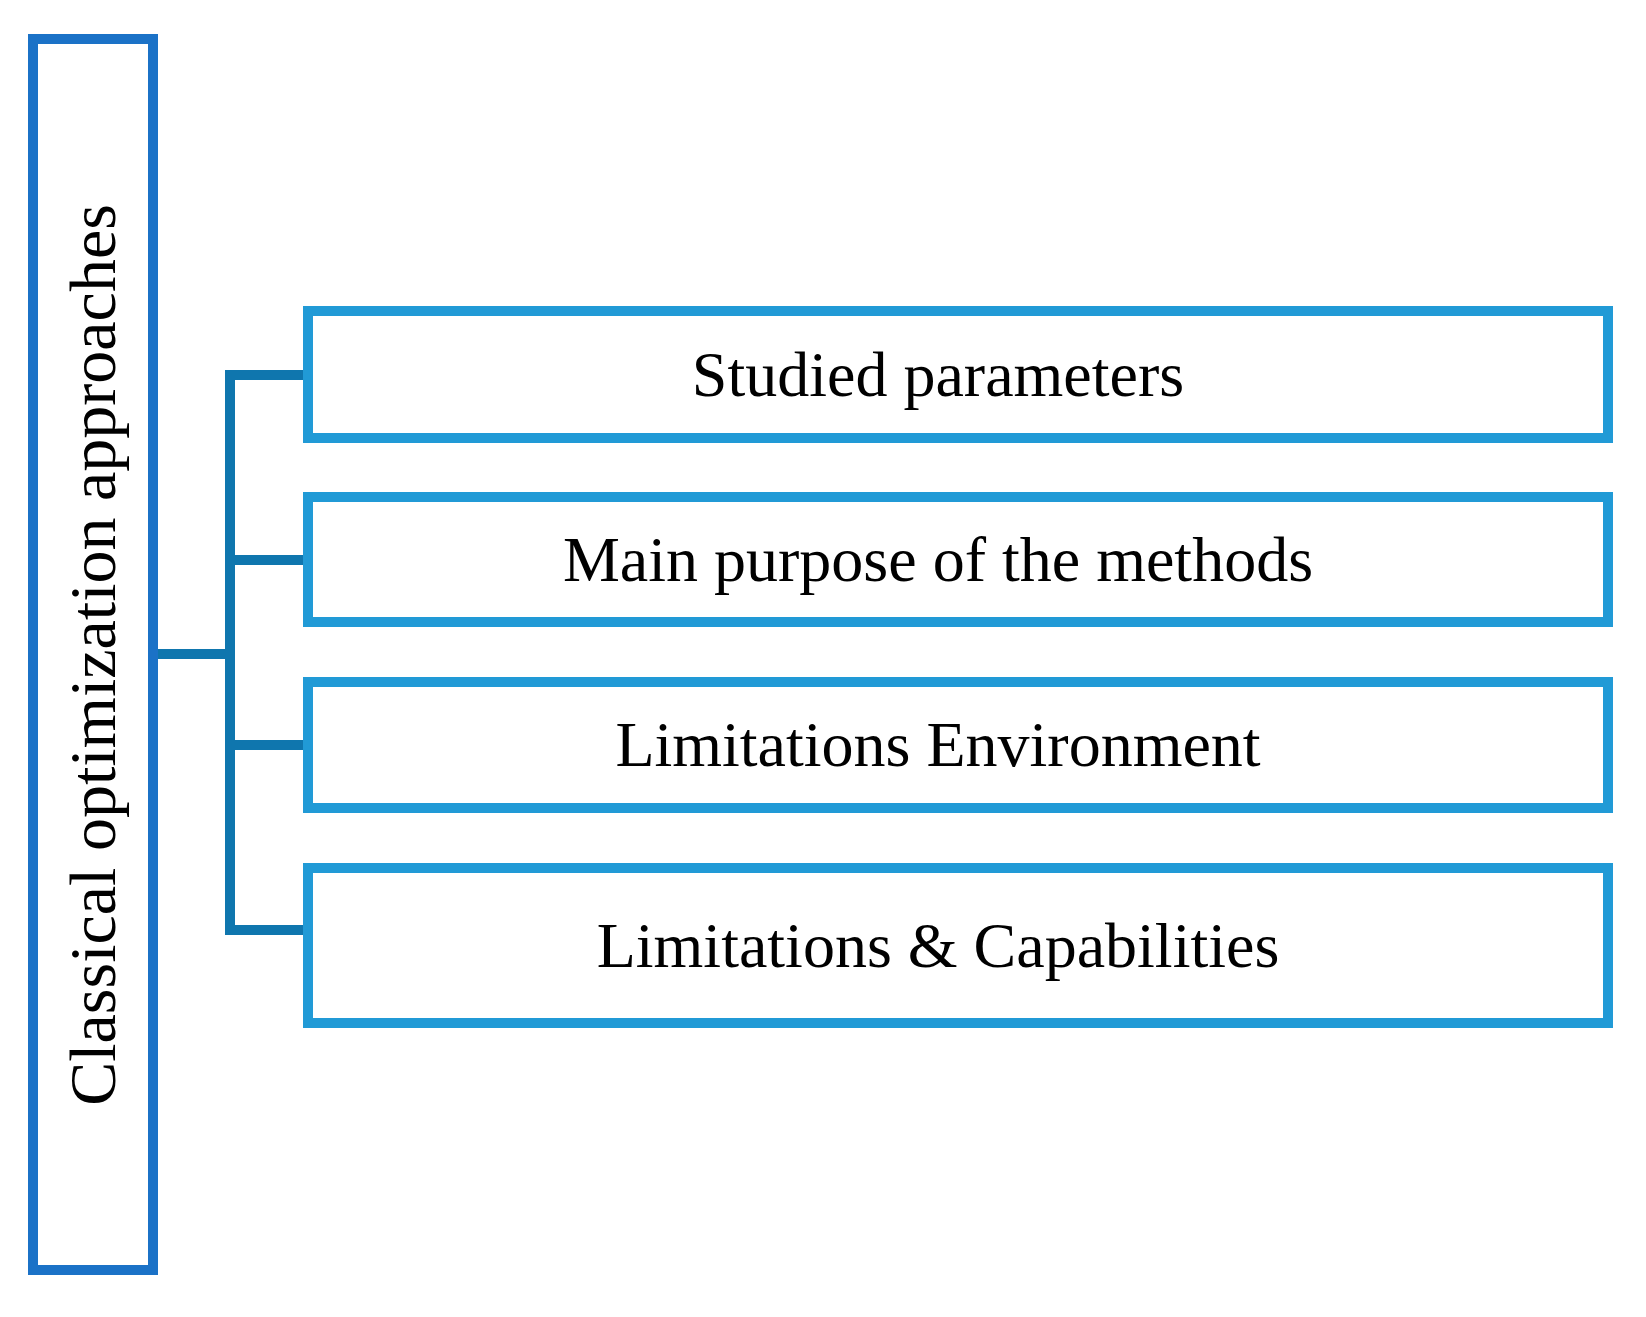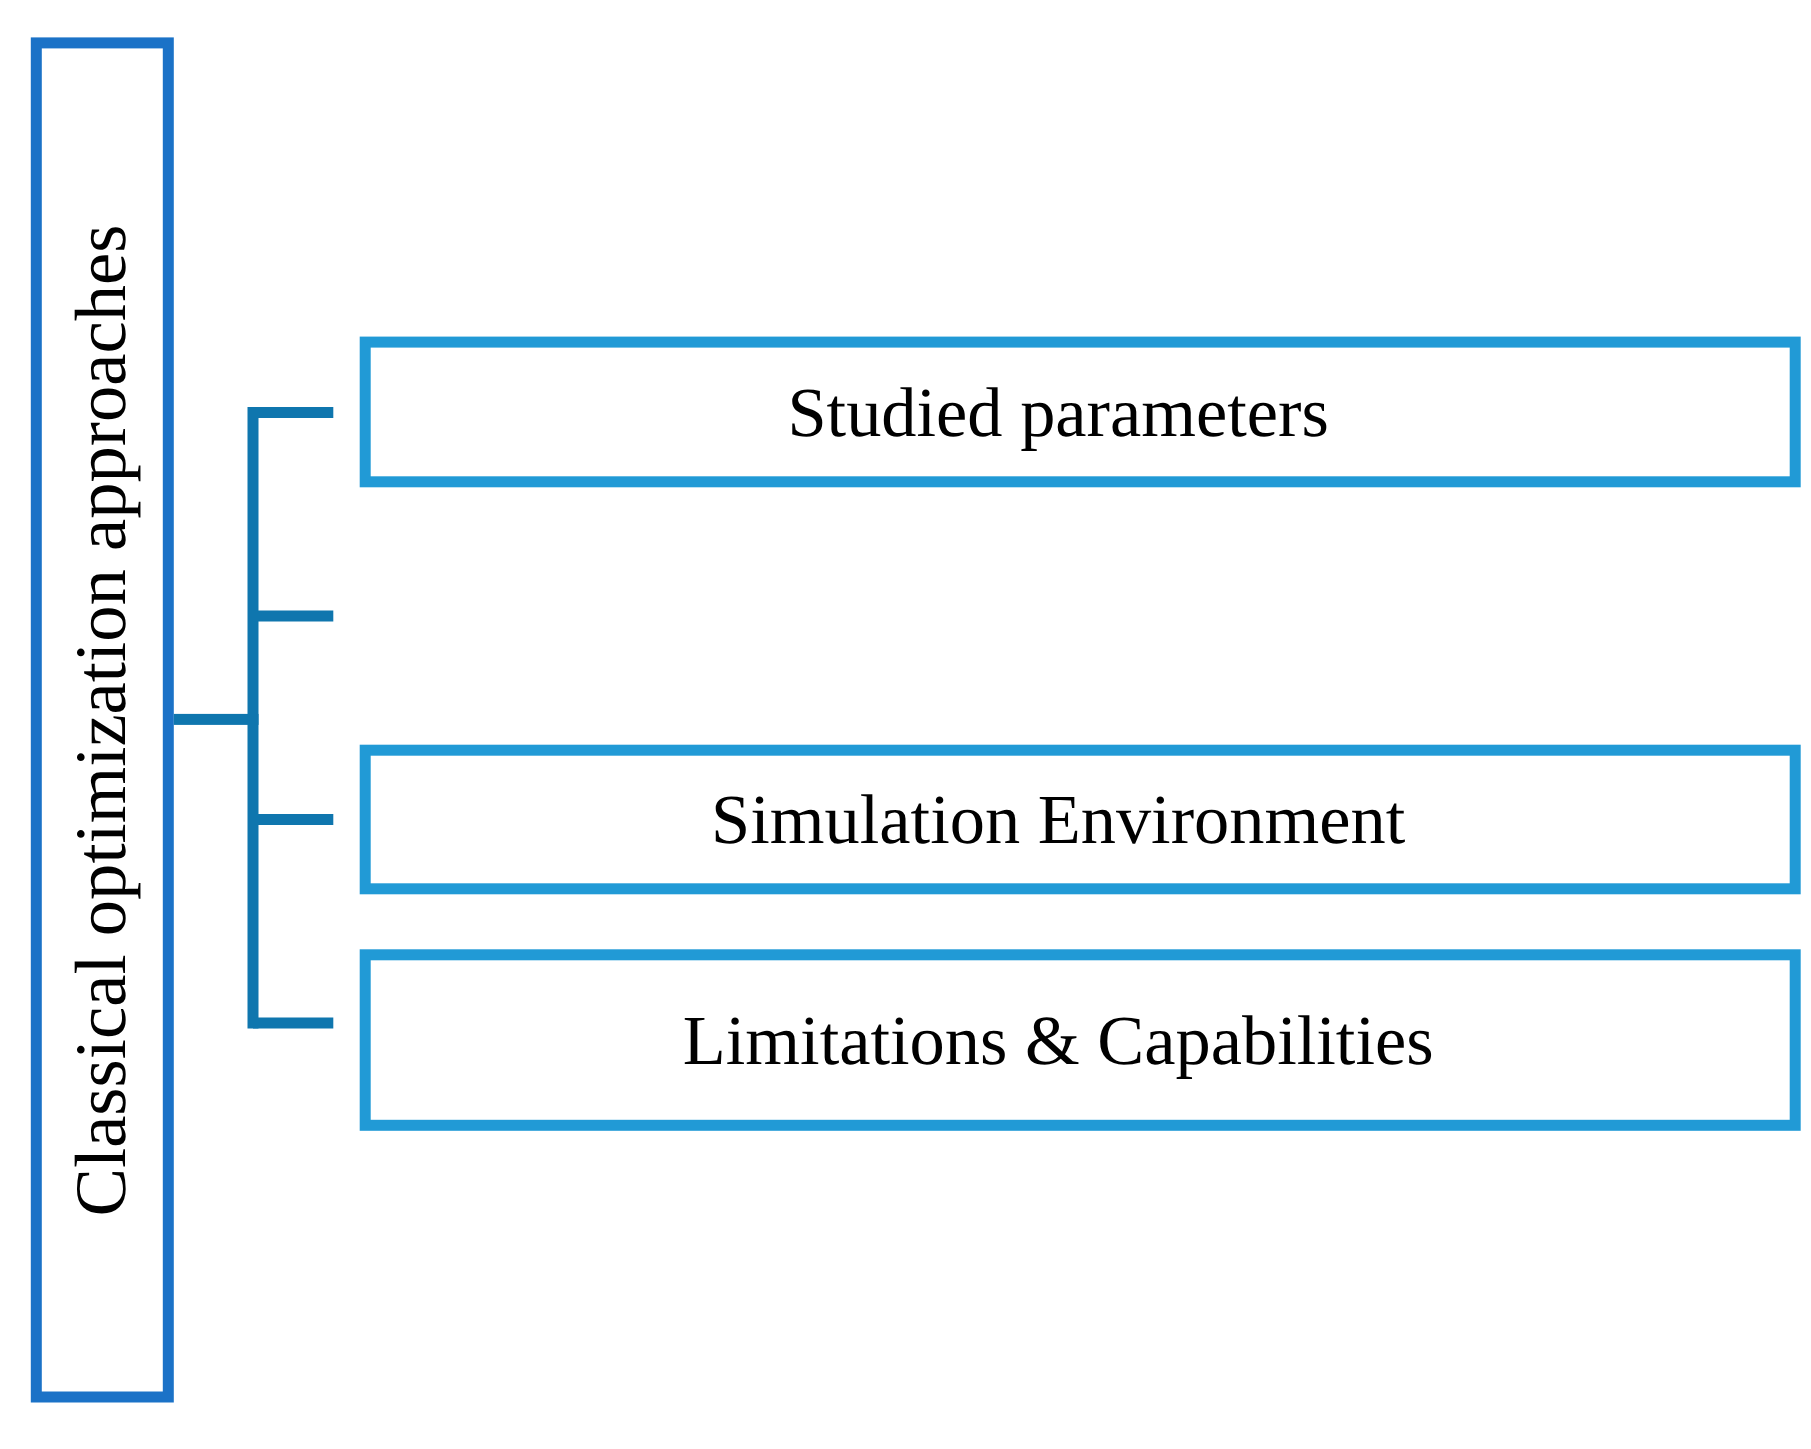--- a/index.html
+++ b/index.html
@@ -53,21 +53,20 @@
     position: absolute;
     left: 303px;
     width: 1310px;
     height: 136px;
     border: 10px solid var(--child-border);
     background: var(--bg);
     display: flex;
     align-items: center;
     justify-content: center;
     padding-right: 40px; 
-    margin-left: 24px;
   }
   .child-box.pos-1 { top: 306px; height: 137px; }
   .child-box.pos-2 { top: 492px; height: 135px; }
   .child-box.pos-3 { top: 677px; }
   .child-box.pos-4 { top: 863px; height: 165px; }
   .child-label {
     font-size: 64px;
     line-height: 1;
     white-space: nowrap;
     color: var(--text);
@@ -86,22 +85,25 @@
   <div class="line line-spine"></div>
   <div class="line line-stub-1"></div>
   <div class="line line-stub-2"></div>
   <div class="line line-stub-3"></div>
   <div class="line line-stub-4"></div>
 
   <div class="child-box pos-1">
     <div class="child-label">Studied parameters</div>
   </div>
 
+  <div class="child-box pos-2">
+    <div class="child-label">Main purpose of the methods</div>
+  </div>
 
   <div class="child-box pos-3">
-    <div class="child-label">Simulation Environment</div>
+    <div class="child-label">Limitations Environment</div>
   </div>
 
   <div class="child-box pos-4">
     <div class="child-label">Limitations &amp; Capabilities</div>
   </div>
 
 </div>
 
 </body></html>

